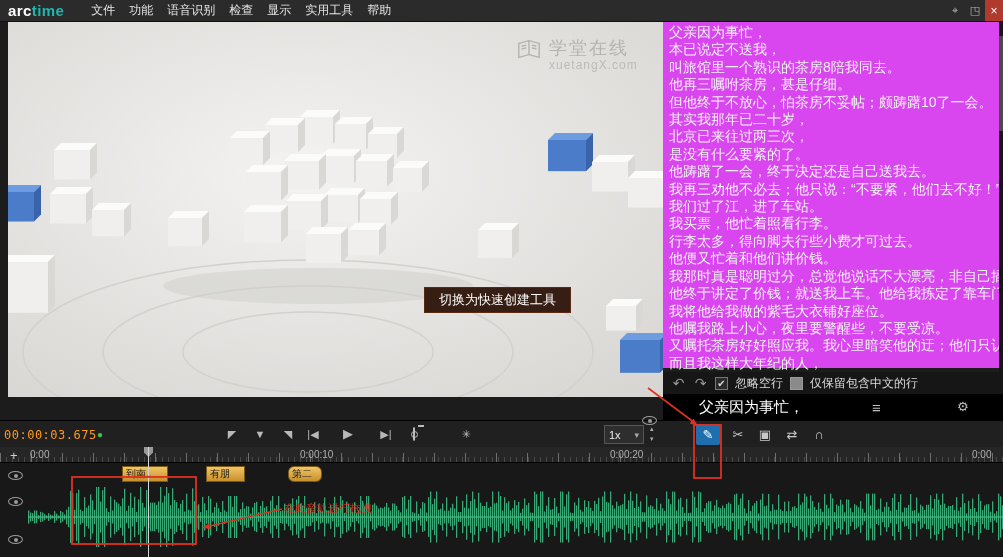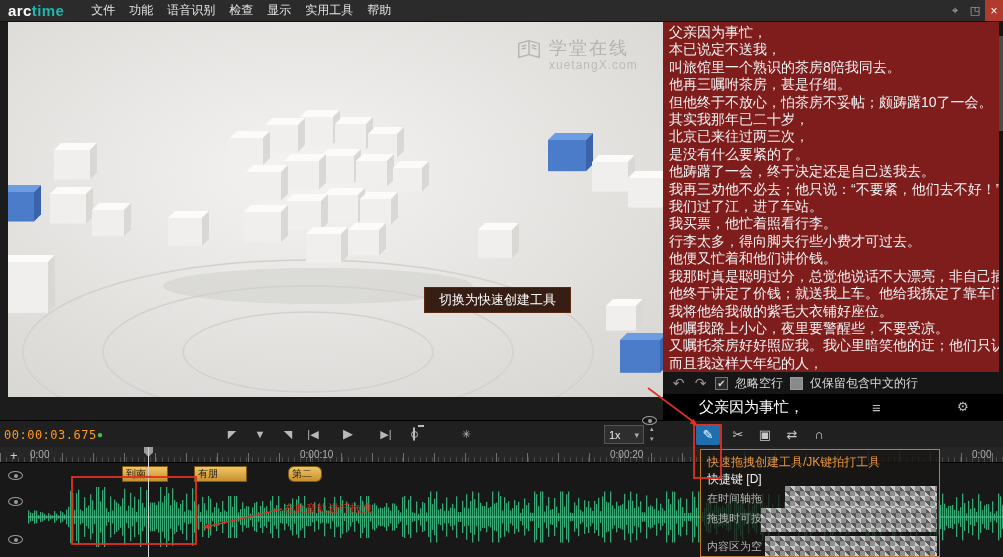--- a/index.html
+++ b/index.html
@@ -17,21 +17,21 @@
 .win-close{background:#b03a2e;color:#fff;height:100%;width:18px;display:flex;align-items:center;justify-content:center;font-size:12px}
 
 
 .video{position:absolute;left:8px;top:22px;width:655px;height:375px;background:#dcdbd8;overflow:hidden;z-index:1}
 .watermark{position:absolute;left:508px;top:16px;display:flex;gap:7px;color:#b5b3b0;z-index:2}
 .wm-text{font-size:18px;font-weight:normal;letter-spacing:2px;line-height:20px}
 .wm-sub{display:block;font-size:12px;letter-spacing:1px;text-align:right;color:#bdbbb8}
 .video-tooltip{position:absolute;left:424px;top:287px;padding:3px 14px;background:rgba(42,15,4,.93);border:1px solid #5a2a10;color:#fff;font-size:13px;line-height:18px;z-index:5;white-space:nowrap}
 
 
-.right-panel{position:absolute;left:663px;top:22px;width:340px;height:398px;background:#7f1d1d;z-index:1}
+.right-panel{position:absolute;left:663px;top:22px;width:340px;height:346px;background:#d946ef;z-index:1}
 .sub-lines{position:absolute;top:0;left:0;right:4px;height:350px;overflow:hidden;padding:2px 0 0 6px}
 .sub-line{font-size:14px;line-height:17.4px;color:#f2f2f2;white-space:nowrap;overflow:hidden}
 .panel-scroll{position:absolute;right:0;top:0;width:4px;height:350px;background:#151515}
 .panel-thumb{width:4px;height:95px;margin-top:14px;background:#4a4a4a}
 .options-row{position:absolute;top:350px;left:0;right:0;height:22px;display:flex;align-items:center;gap:7px;padding-left:8px;background:#161616;font-size:12px;color:#dcdcdc}
 .opt-ico{color:#9a9a9a;font-size:14px;width:15px;text-align:center;line-height:14px}
 .cbx{width:13px;height:13px;border:1px solid #777;background:#2a2a2a;display:flex;align-items:center;justify-content:center;font-size:10px;color:#d8d8d8;line-height:11px}
 .cbx.filled{background:#8a8a8a;border-color:#9a9a9a;color:#8a8a8a}
 .opt-label{white-space:nowrap}
 .current-bar{position:absolute;top:372px;left:0;right:0;height:26px;background:#000}
@@ -311,21 +311,21 @@
       <span class="ruler-label rl1">0:00:10</span>
       <span class="ruler-label rl2">0:00:20</span>
       <span class="ruler-label rl3">0:00</span>
     </div>
     <span class="tl-plus">+</span>
     <span class="eye eye-a"></span>
     <span class="eye eye-b"></span>
     <span class="eye eye-c"></span>
     <div class="blocks-row" id="blocks">
         <div class="tl-block" style="left: 122px; width: 46px;">到南..</div>
-        <div class="tl-block" style="left: 194px; width: 53px;">有朋</div>
+        <div class="tl-block" style="left: 206px; width: 39px;">有朋</div>
         <div class="tl-block" style="left: 288px; width: 34px; border-radius: 6px;">第二</div>
       </div>
     <svg class="wave-svg" id="wave" width="1003" height="72" viewBox="0 0 1003 72">
         <g fill="#3aa874">
           <rect x="28" y="25.4" width="1.3" height="13.2"></rect>
           <rect x="30" y="27.5" width="1.3" height="9.1"></rect>
           <rect x="32" y="28.1" width="1.3" height="7.9"></rect>
           <rect x="34" y="25.4" width="1.3" height="13.2"></rect>
           <rect x="36" y="25.7" width="1.3" height="12.5"></rect>
           <rect x="38" y="30.1" width="1.3" height="3.8"></rect>
@@ -811,30 +811,20 @@
           <rect x="998" y="8.6" width="1.3" height="46.8"></rect>
           <rect x="1000" y="11.4" width="1.3" height="41.2"></rect>
           <rect x="1002" y="20.1" width="1.3" height="23.8"></rect>
         </g>
         <rect x="28" y="31.4" width="975" height="1.2" fill="#4cb98a"></rect>
       </svg>
     <span class="ph-handle"></span>
     <div class="playhead"></div>
   </div>
 
-  <div class="tl-tooltip">
-    <div class="tt-title">快速拖拽创建工具/JK键拍打工具</div>
-    <div class="tt-short">快捷键 [D]</div>
-    <div class="tt-b1">在时间轴拖</div>
-    <div class="tt-b2">拖拽时可按</div>
-    <div class="tt-b3">内容区为空</div>
-    <div class="mosaic m1"></div>
-    <div class="mosaic m2"></div>
-    <div class="mosaic m3"></div>
-  </div>
 
   <svg class="annot" width="1003" height="557" viewBox="0 0 1003 557">
     <line x1="648" y1="388" x2="695" y2="423" stroke="#e03020" stroke-width="1.6"></line>
     <polygon points="698,426 689.8,423.6 693.4,418.8" fill="#e03020"></polygon>
     <rect x="694" y="425" width="27" height="53" fill="none" stroke="#e03020" stroke-width="1.8"></rect>
     <rect x="72" y="477" width="124" height="67" fill="none" stroke="#e03020" stroke-width="1.8"></rect>
     <line x1="282" y1="509" x2="210" y2="526" stroke="#e03020" stroke-width="1.4"></line>
     <polygon points="202,528 209.1,523.3 210.5,529.1" fill="#e03020"></polygon>
     <text x="284" y="512" font-size="11" fill="#e03020">在此音轨进行拖拽</text>
   </svg>

